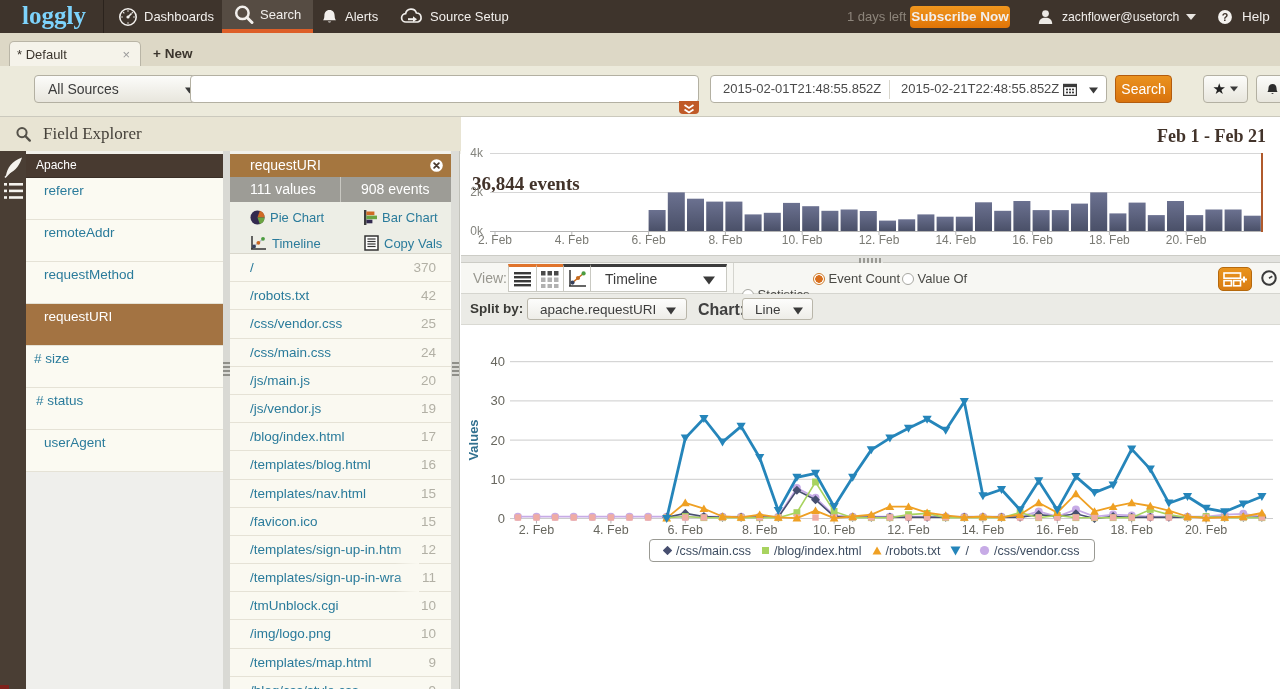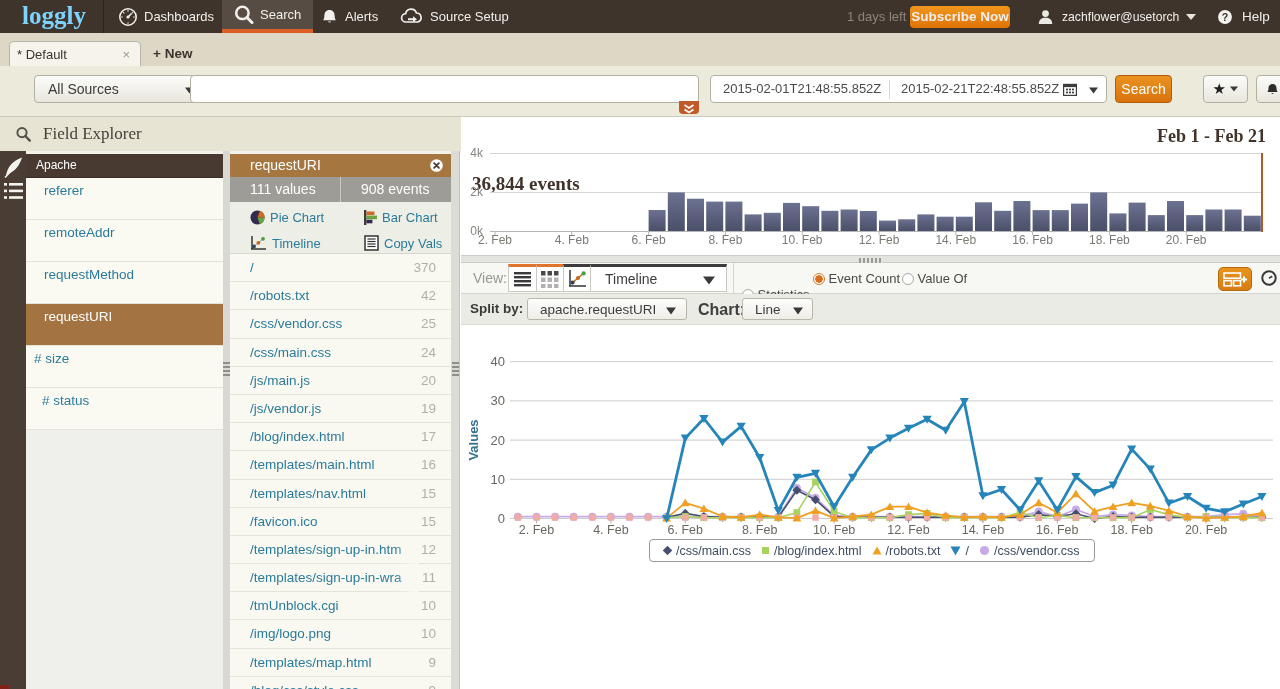--- a/index.html
+++ b/index.html
@@ -212,21 +212,22 @@
         </g>
       </svg>
 </div>
   <div id="fieldpanel">
     <div class="fhead">Apache</div>
     <div class="frow">referer</div>
     <div class="frow">remoteAddr</div>
     <div class="frow">requestMethod</div>
     <div class="frow fsel">requestURI</div>
     <div class="frow" style="padding-left:8px;"># size</div>
-    <div class="frow" style="padding-left:16px;"># status</div>
+    <div class="frow" style="padding-left:10px;"># status</div>
+    <div class="frow">userAgent</div>
   </div>
   <div id="track1">
       <div class="gripv" style="top:211px;"></div>
     </div>
   <div id="valuespanel">
     <div id="vhead">requestURI
       <svg style="position:absolute; right:8px; top:5px;" width="13" height="13" viewBox="0 0 17 17">
           <circle cx="8.5" cy="8.5" r="8.2" fill="#fff"></circle>
           <path d="M5.4 5.4 L11.6 11.6 M11.6 5.4 L5.4 11.6" stroke="#4a3b30" stroke-width="2.4" stroke-linecap="round"></path>
         </svg>
@@ -285,21 +286,21 @@
       </div>
     <div class="vrow">
         <span class="n">/js/vendor.js</span>
         <span class="c">19</span>
       </div>
     <div class="vrow">
         <span class="n">/blog/index.html</span>
         <span class="c">17</span>
       </div>
     <div class="vrow">
-        <span class="n">/templates/main.html</span>
+        <span class="n">/templates/blog.html</span>
         <span class="c">16</span>
       </div>
     <div class="vrow">
         <span class="n">/templates/nav.html</span>
         <span class="c">15</span>
       </div>
     <div class="vrow">
         <span class="n">/favicon.ico</span>
         <span class="c">15</span>
       </div>

